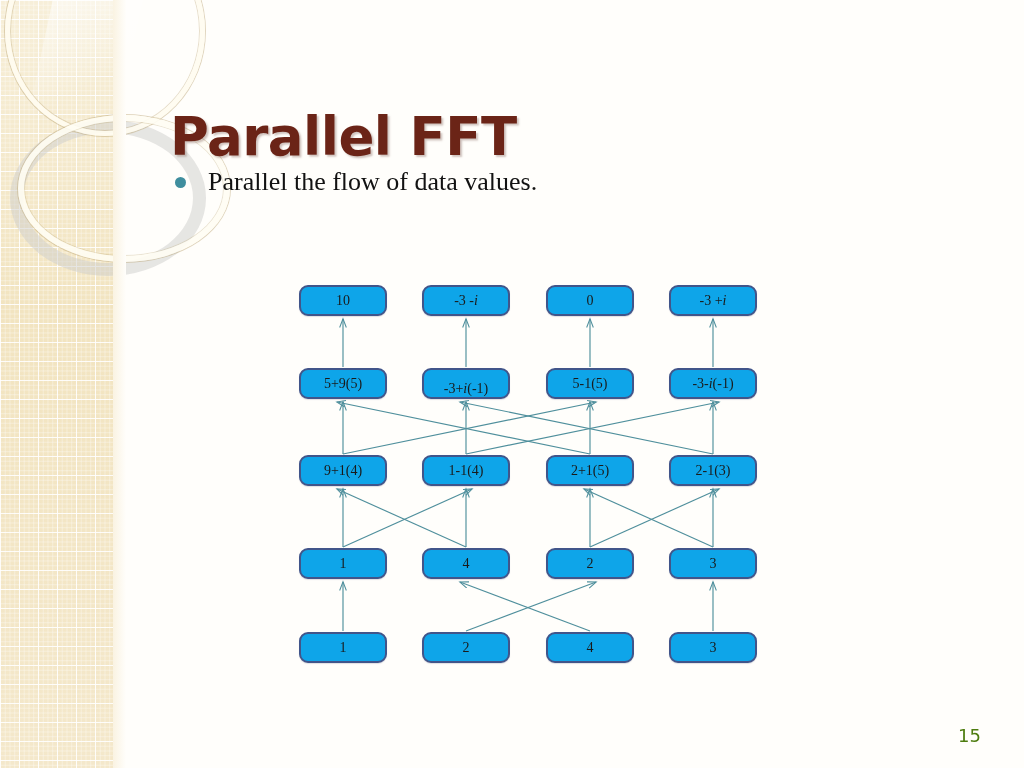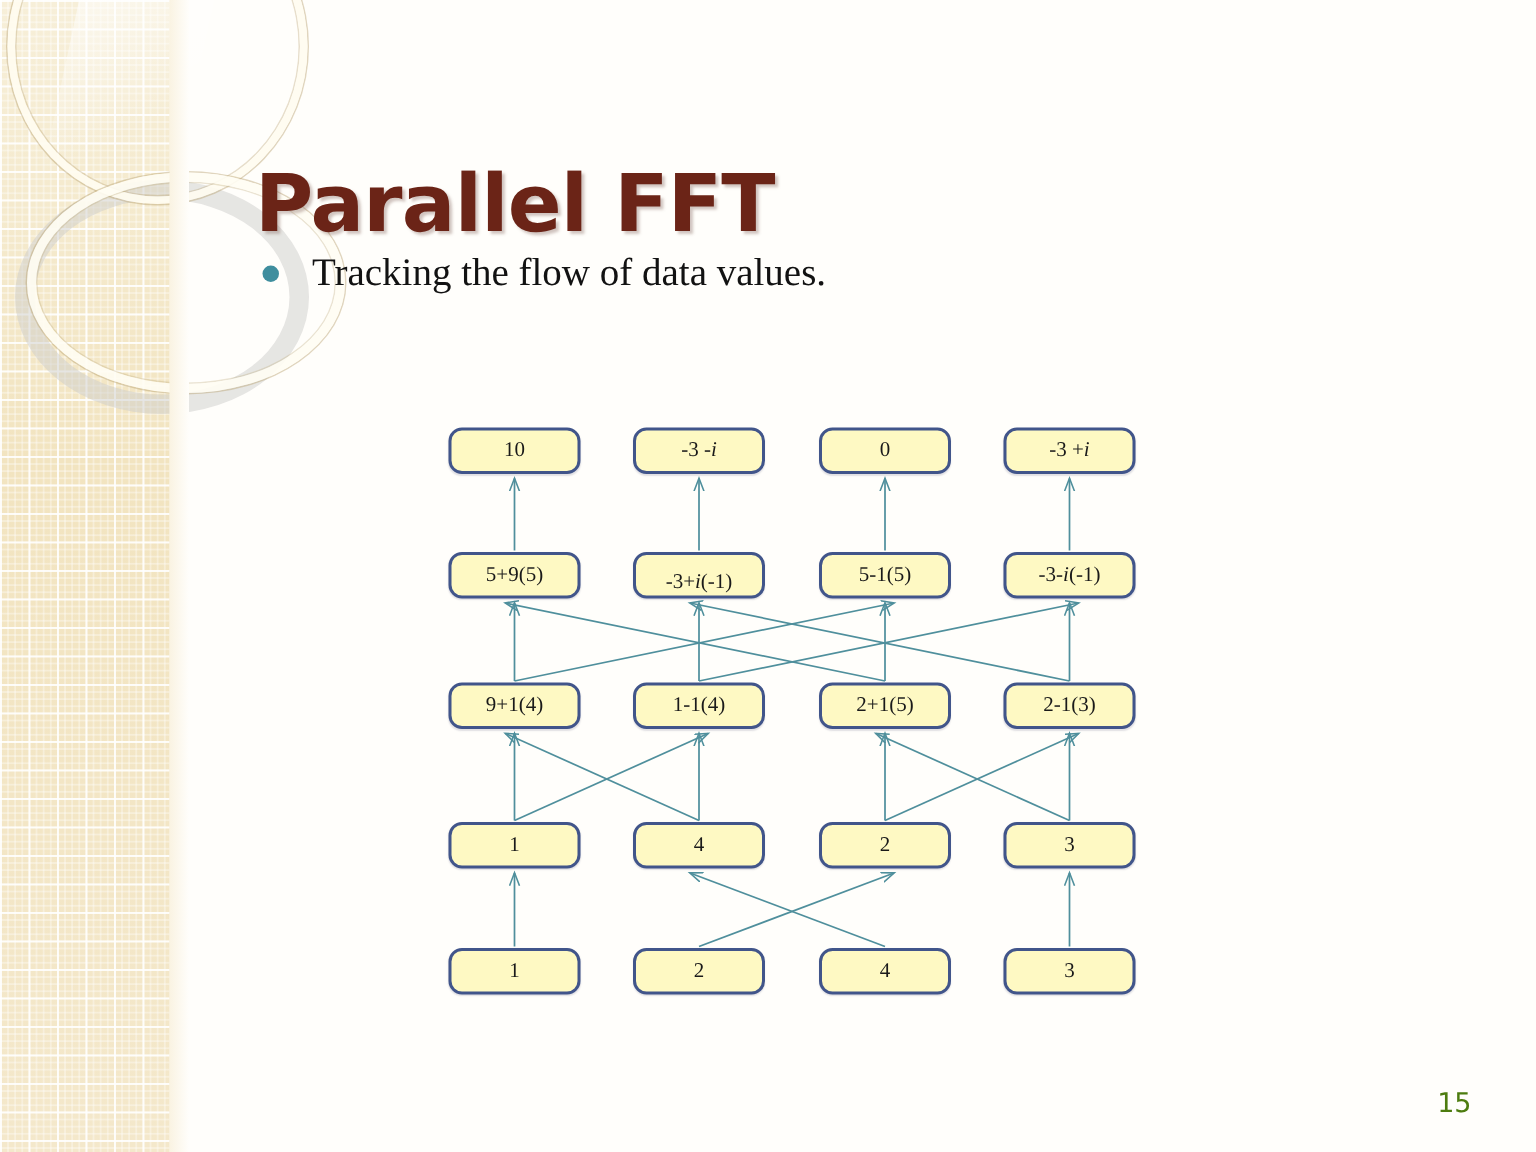--- a/index.html
+++ b/index.html
@@ -113,21 +113,21 @@
     left: 0; top: 0;
     width: 1024px; height: 768px;
   }
   .node {
     position: absolute;
     width: 88px;
     height: 31px;
     box-sizing: border-box;
     border: 2.4px solid #41558a;
     border-radius: 9px;
-    background: #fef9c3;
+    background: #0ea5e9;
     display: flex;
     align-items: center;
     justify-content: center;
     font-family: "Liberation Serif", serif;
     font-size: 14px;
     color: #1a1a1a;
     box-shadow: 0 1px 1px rgba(90,90,120,0.18);
     white-space: nowrap;
   }
   .node i { font-style: italic; }
@@ -152,21 +152,21 @@
     <div class="deco-ring" id="ring-gray"></div>
     <div class="deco-ring" id="ring-top"></div>
     <div class="deco-ring" id="ring-bottom"></div>
   </div>
   <div id="deco-fade"></div>
 
   <div id="title">Parallel FFT</div>
 
   <div id="bullet-row">
     <span id="bullet-dot"></span>
-    <span id="bullet-text">Tracking the flow of data values.</span>
+    <span id="bullet-text">Parallel the flow of data values.</span>
   </div>
 
   <div id="diagram">
     <svg id="arrow-layer" viewBox="0 0 1024 768" xmlns="http://www.w3.org/2000/svg">
       <defs>
         <marker id="ah" markerWidth="9" markerHeight="9" refX="7.4" refY="3.2" orient="auto" markerUnits="strokeWidth">
           <path d="M0,0.3 L7.6,3.2 L0,6.1" fill="none" stroke="#4f8f9c" stroke-width="0.9"></path>
         </marker>
       </defs>
       <g id="edges" fill="none" stroke="#4f8f9c" stroke-width="1.15" marker-end="url(#ah)">

